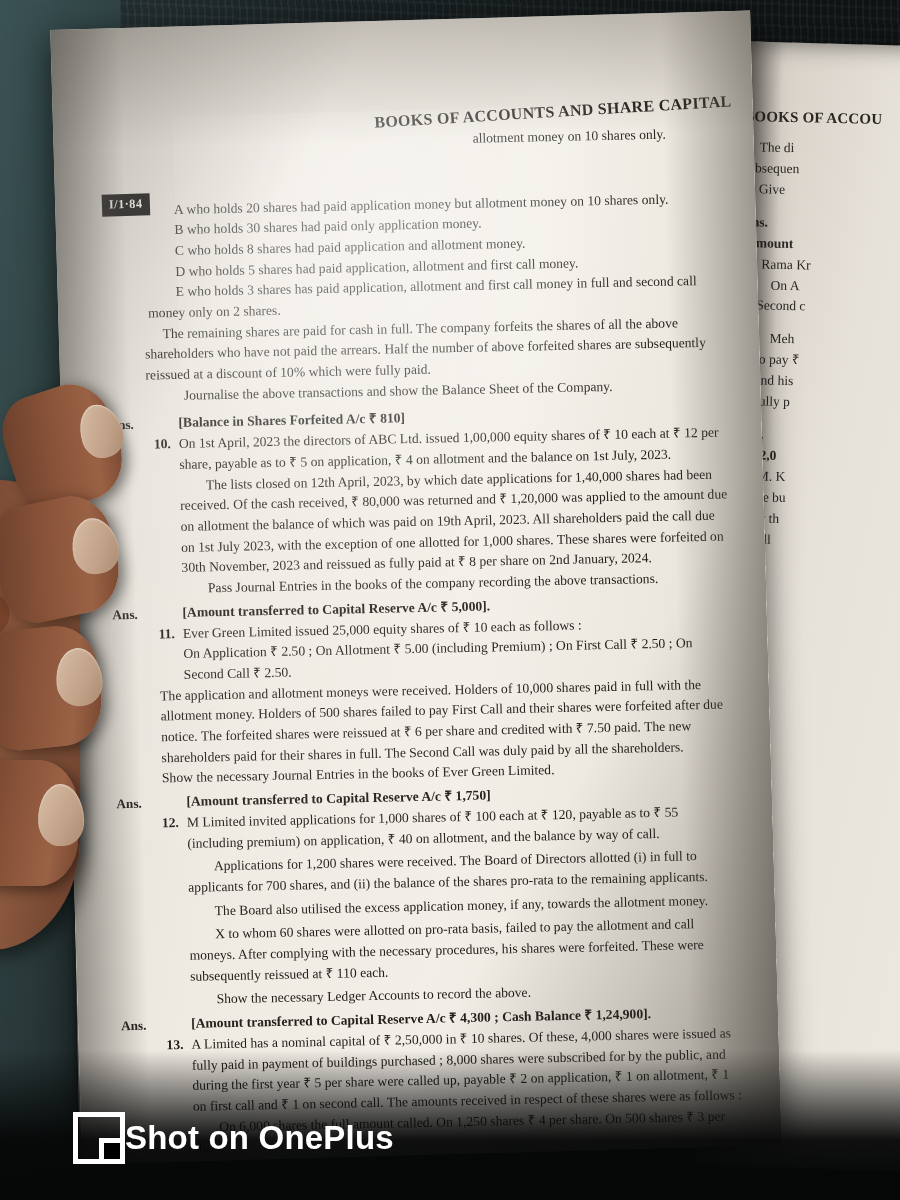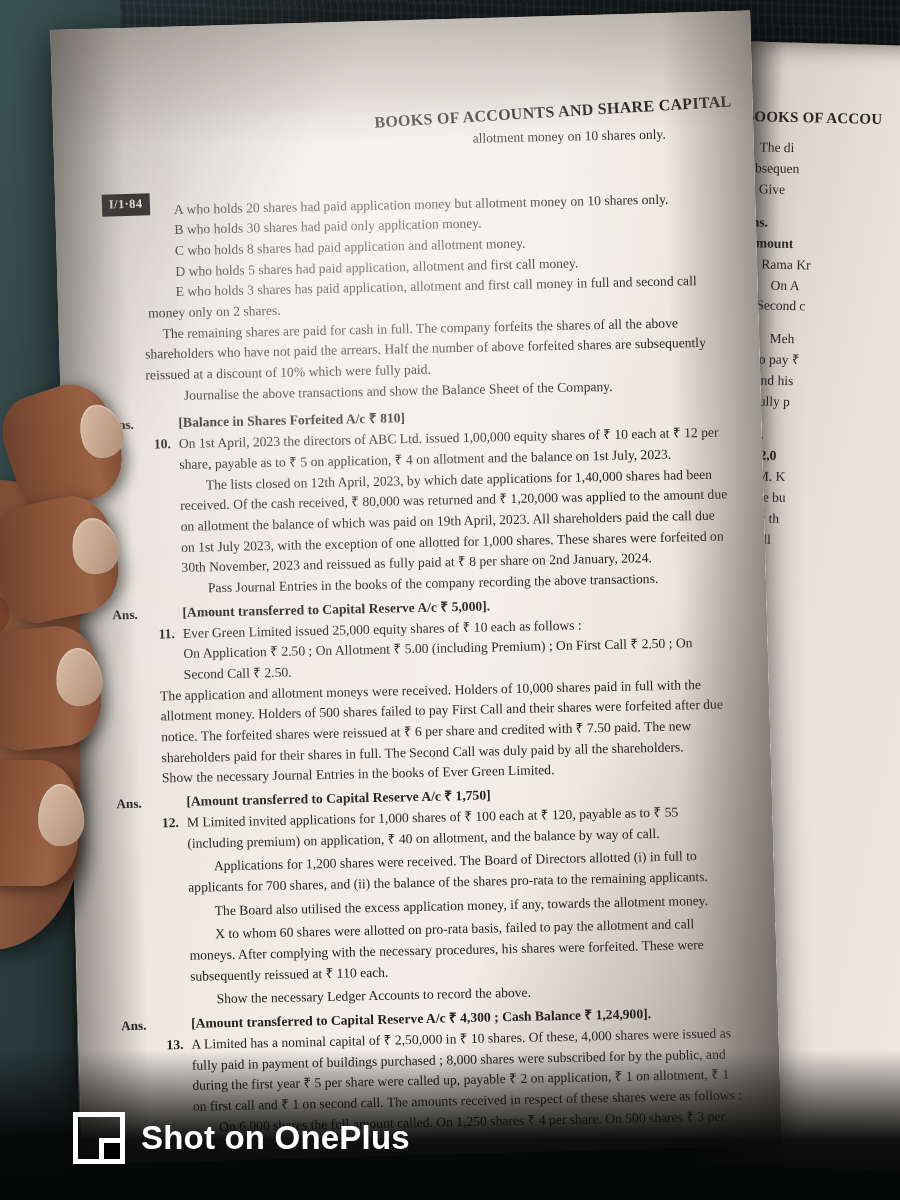--- a/index.html
+++ b/index.html
@@ -255,21 +255,20 @@
     opacity: .8;
   }
 
   
   .watermark {
     position: absolute;
     left: 34px;
     bottom: 36px;
     display: flex;
     align-items: center;
-    gap: 16px;
     padding-left: 39px;
   }
   .wm-logo {
     position: relative;
     width: 52px; height: 52px;
     border: 5px solid #ffffff;
     box-sizing: border-box;
   }
   .wm-logo::after {
     content: "";

